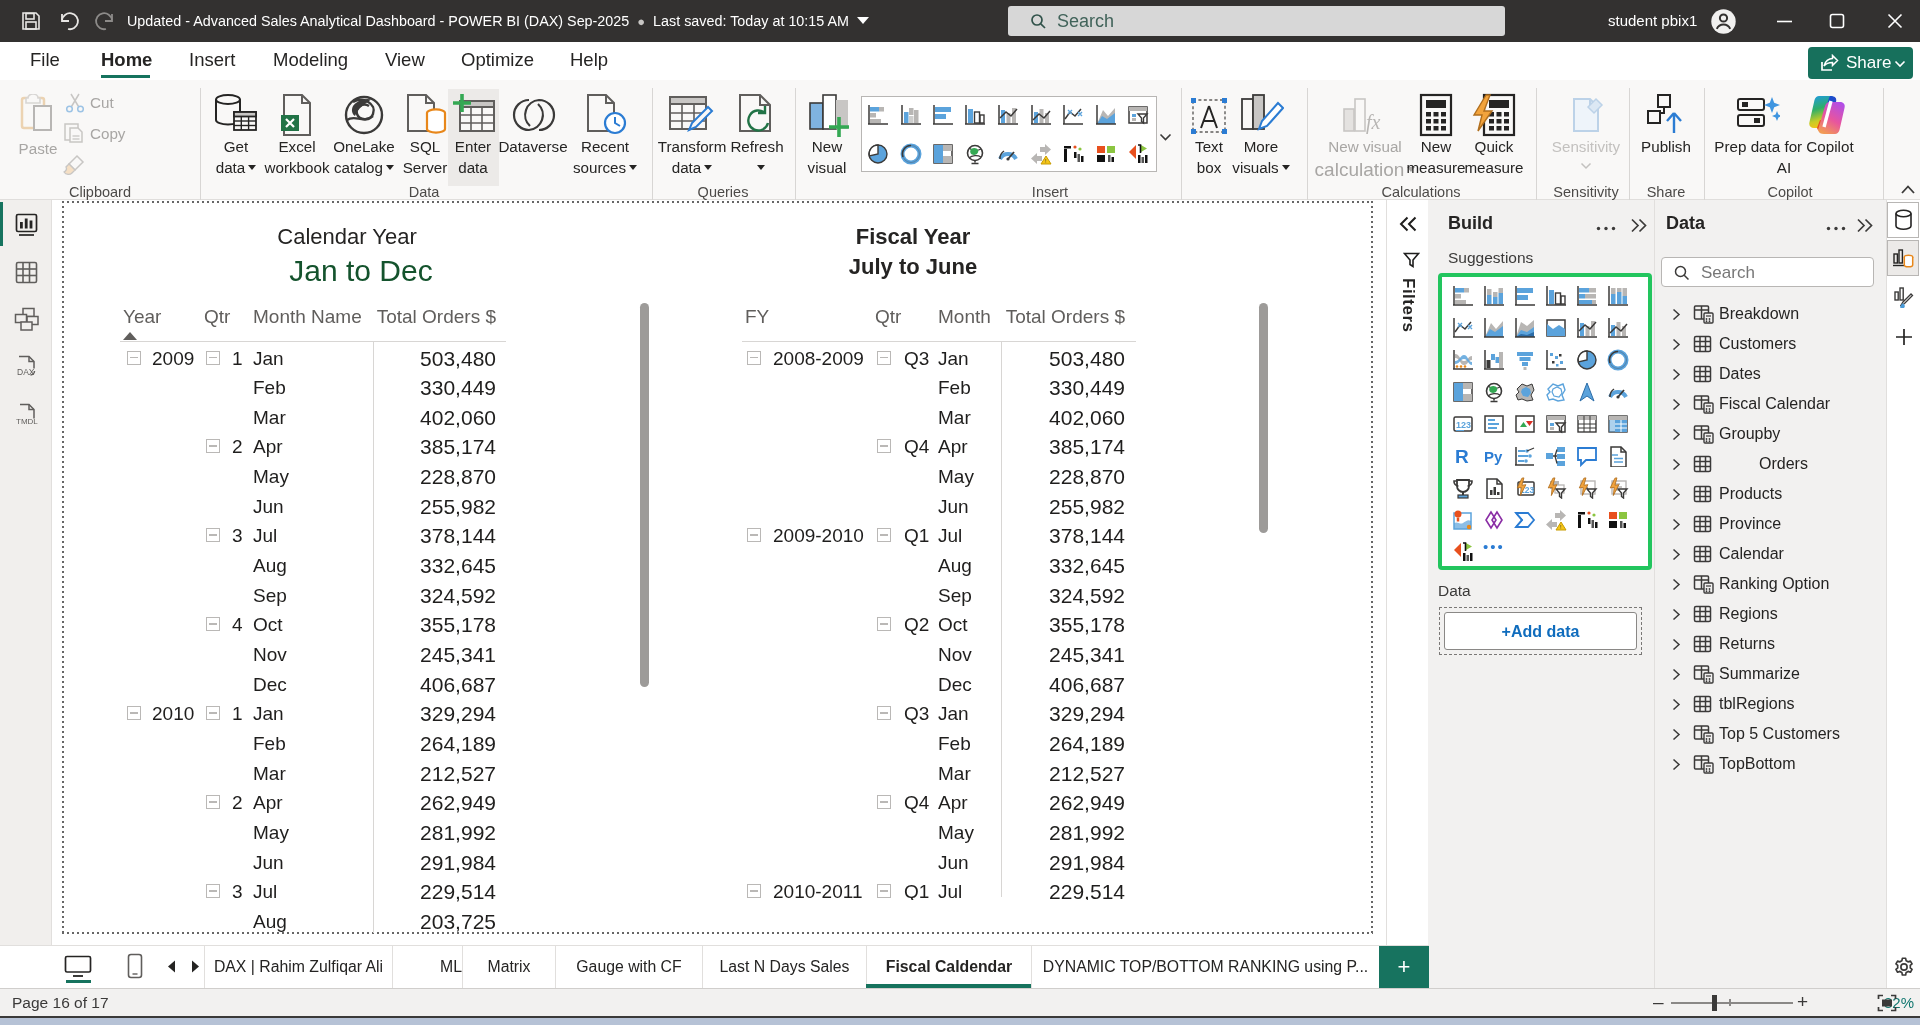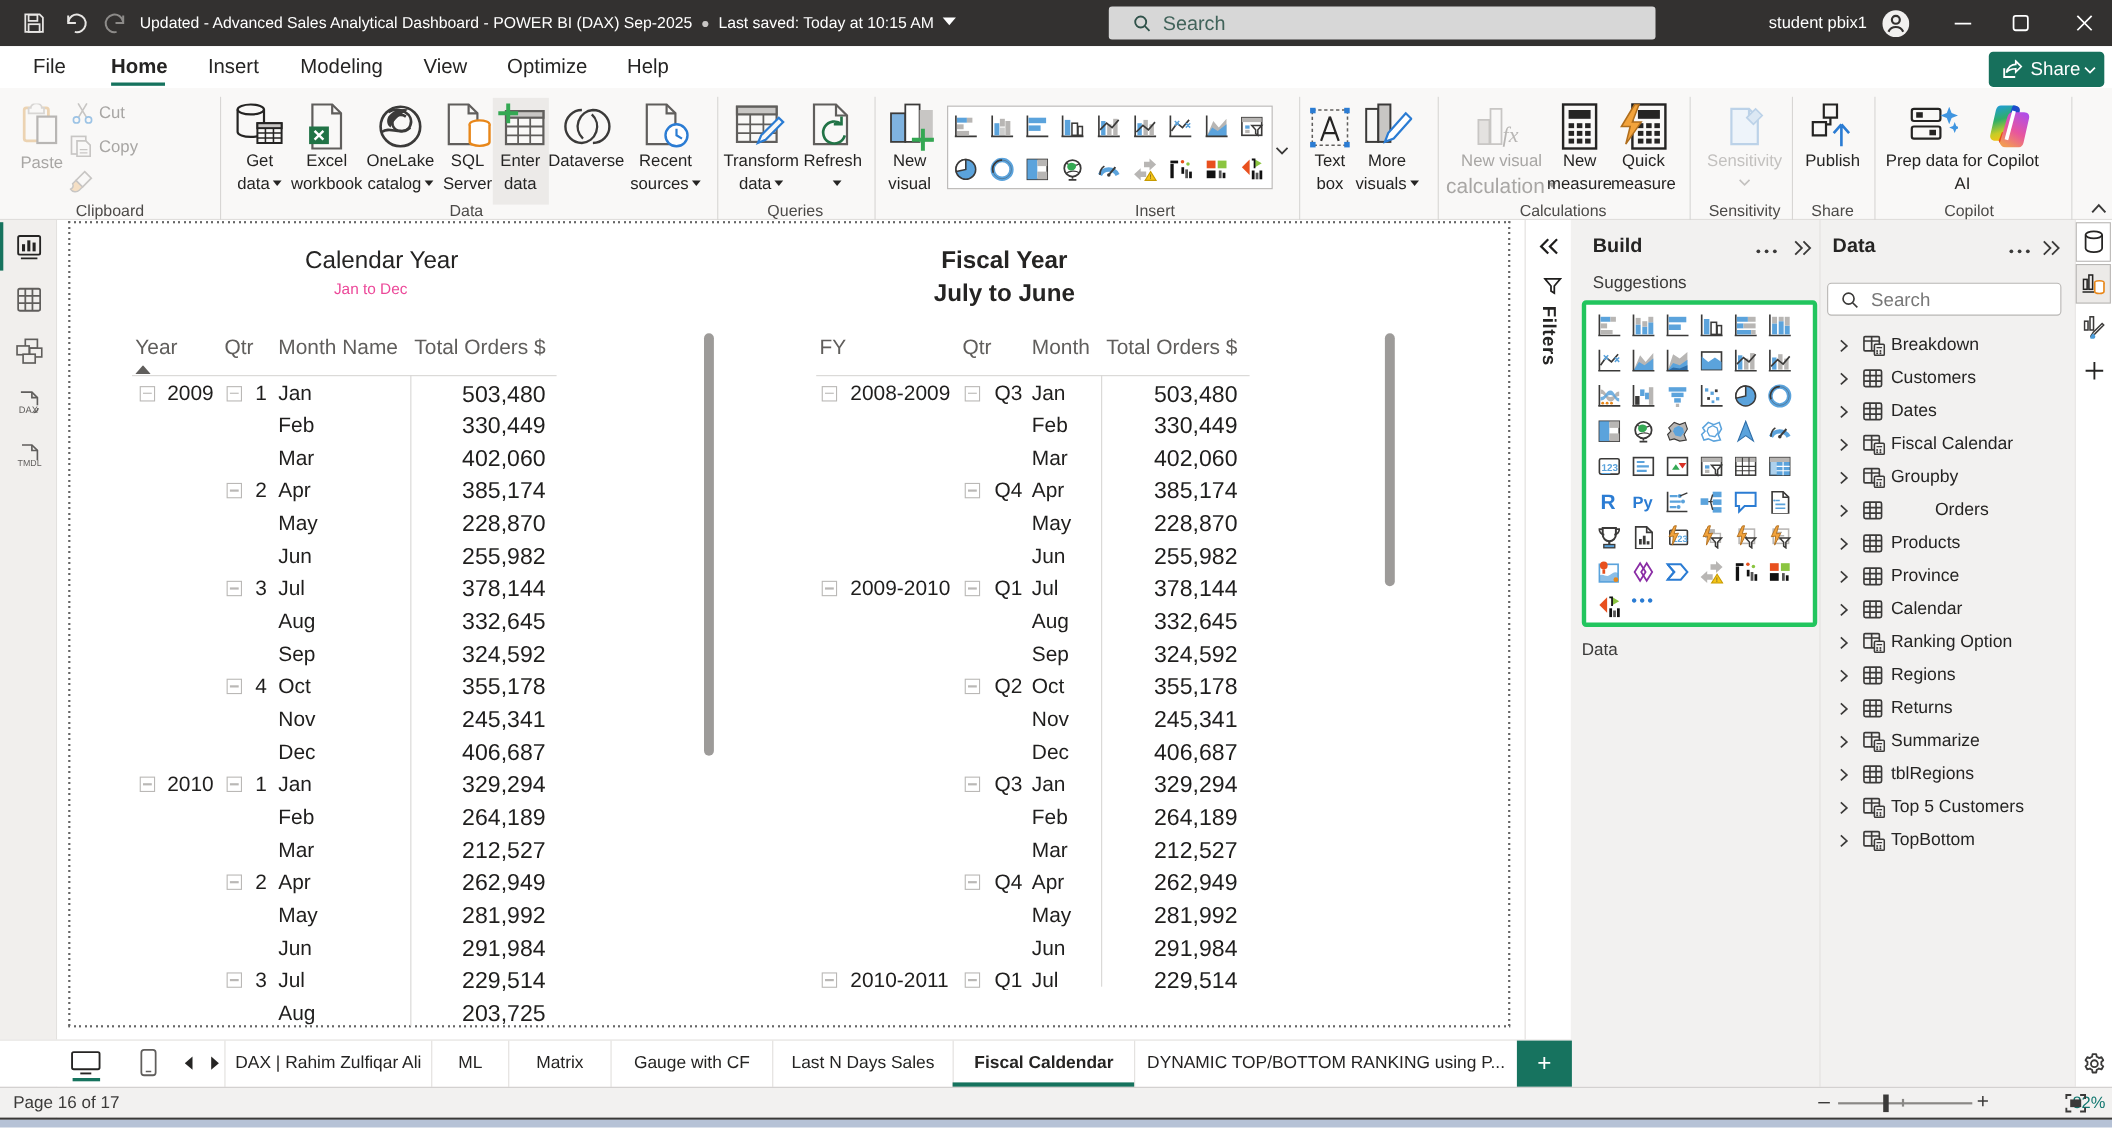--- a/index.html
+++ b/index.html
@@ -467,21 +467,21 @@
     <text x="1" y="21" font-size="8" fill="#605e5c" font-family="Liberation Sans">TMDL</text>
   </svg>
 </div>
 
 <div class="abs" style="left:52px;top:200px;width:1334px;height:745px;background:#ffffff;">
     <div class="abs" style="left:10px;top:1px;width:1311px;height:2px;background:repeating-linear-gradient(90deg,#666 0 2px,transparent 2px 5px);"></div>
 <div class="abs" style="left:10px;top:732px;width:1311px;height:2px;background:repeating-linear-gradient(90deg,#666 0 2px,transparent 2px 5px);"></div>
 <div class="abs" style="left:10px;top:1px;width:2px;height:733px;background:repeating-linear-gradient(180deg,#666 0 2px,transparent 2px 5px);"></div>
 <div class="abs" style="left:1319px;top:1px;width:2px;height:733px;background:repeating-linear-gradient(180deg,#666 0 2px,transparent 2px 5px);"></div>
 <div class="abs" style="left:177px;top:24px;width:236px;text-align:center;font-size:22px;color:#252423;">Calendar Year</div>
-<div class="abs" style="left:167px;top:54px;width:236px;text-align:center;font-size:14px;color:#ec4899;">Jan to Dec</div>
+<div class="abs" style="left:191px;top:54px;width:236px;text-align:center;font-size:30px;color:#14532d;">Jan to Dec</div>
 <div class="abs" style="left:71px;top:106px;font-size:19px;color:#605e5c;">Year</div>
 <div class="abs" style="left:152px;top:106px;font-size:19px;color:#605e5c;">Qtr</div>
 <div class="abs" style="left:201px;top:106px;font-size:19px;color:#605e5c;">Month Name</div>
 <div class="abs" style="left:244px;top:106px;width:200px;text-align:right;font-size:19px;color:#605e5c;">Total Orders $</div>
 <svg class="abs" style="left:71px;top:132px" width="14" height="8" viewBox="0 0 14 8">
       <path d="M7 0 L14 8 L0 8 Z" fill="#605e5c"></path>
     </svg>
 <div class="abs" style="left:68px;top:141px;width:386px;height:1px;background:#d8d6d4;"></div>
 <div class="abs" style="left:321px;top:141px;width:1px;height:592px;background:#d8d6d4;"></div>
 <div class="abs" style="left:0;top:143.5px;width:470px;height:29.6px;">
@@ -1044,20 +1044,23 @@
         <path d="M9 6 v-4 l-7 7 7 7 v-4 z" fill="#e8501e"></path>
     <path d="M11 2 h3 v7 l6 -3.5 -6 -3.5" fill="#8bc540"></path>
     <path d="M11 2 h2.5 v8" fill="none" stroke="#111" stroke-width="1.6"></path>
     <rect x="11" y="12" width="2.5" height="8" fill="#111"></rect>
         <rect x="14.5" y="14" width="2.5" height="6" fill="#555"></rect>
     <rect x="18" y="12" width="2.5" height="8" fill="#111"></rect>
       </svg>
 <div class="abs" style="left:41px;top:261px;font-size:15px;letter-spacing:2px;color:#2b7cd3;">•••</div>
     </div>
   <div class="abs" style="left:10px;top:382px;font-size:15.5px;color:#3b3a39;">Data</div>
+  <div class="abs" style="left:11px;top:407px;width:203px;height:48px;border:1px dashed #7a7876;">
+    <div class="abs" style="left:4px;top:4px;width:193px;height:38px;background:#fff;border:1px solid #8a8886;border-radius:3px;text-align:center;line-height:37px;font-size:16px;font-weight:700;color:#0f6cbd;">+Add data</div>
+  </div>
 </div>
 
 <div class="abs" style="left:1654px;top:200px;width:232px;height:788px;background:#f2f1f0;border-left:1px solid #e1dfdd;">
 <div class="abs" style="left:11px;top:13px;font-size:18px;font-weight:700;color:#252423;">Data</div>
 <svg class="abs" style="left:171px;top:26px" width="20" height="5" viewBox="0 0 20 5">
       <circle cx="2.5" cy="2.5" r="1.7" fill="#3b3a39"></circle>
       <circle cx="10" cy="2.5" r="1.7" fill="#3b3a39"></circle>
       <circle cx="17.5" cy="2.5" r="1.7" fill="#3b3a39"></circle>
     </svg>
 <svg class="abs" style="left:201px;top:18px" width="18" height="15" viewBox="0 0 18 15">
@@ -1349,21 +1352,21 @@
     <line x1="5.5" y1="21" x2="10.5" y2="21" stroke="#605e5c" stroke-width="1.4"></line>
   </svg>
   <svg class="abs" style="left:166px;top:13px" width="11" height="15" viewBox="0 0 11 15">
       <path d="M9 1.5 L2 7.5 L9 13.5 Z" fill="#252423"></path>
     </svg>
   <svg class="abs" style="left:190px;top:13px" width="11" height="15" viewBox="0 0 11 15">
       <path d="M2 1.5 L9 7.5 L2 13.5 Z" fill="#252423"></path>
     </svg>
 
 <div class="abs" style="left:204px;top:0;width:188px;height:43px;border-left:1px solid #e1dfdd;text-align:center;line-height:42px;font-size:15.8px;font-weight:400;color:#252423;white-space:nowrap;overflow:hidden;">DAX | Rahim Zulfiqar Ali</div>
-<div class="abs" style="left:392px;top:0;width:70px;height:43px;border-left:1px solid #e1dfdd;text-align:center;line-height:42px;font-size:15.8px;font-weight:400;color:#252423;white-space:nowrap;overflow:hidden;">ML</div>
+<div class="abs" style="left:392px;top:0;width:70px;height:43px;border-left:1px solid #e1dfdd;text-align:right;line-height:42px;font-size:15.8px;font-weight:400;color:#252423;white-space:nowrap;overflow:hidden;">ML</div>
 <div class="abs" style="left:462px;top:0;width:93px;height:43px;border-left:1px solid #e1dfdd;text-align:center;line-height:42px;font-size:15.8px;font-weight:400;color:#252423;white-space:nowrap;overflow:hidden;">Matrix</div>
 <div class="abs" style="left:555px;top:0;width:147px;height:43px;border-left:1px solid #e1dfdd;text-align:center;line-height:42px;font-size:15.8px;font-weight:400;color:#252423;white-space:nowrap;overflow:hidden;">Gauge with CF</div>
 <div class="abs" style="left:702px;top:0;width:164px;height:43px;border-left:1px solid #e1dfdd;text-align:center;line-height:42px;font-size:15.8px;font-weight:400;color:#252423;white-space:nowrap;overflow:hidden;">Last N Days Sales</div>
 <div class="abs" style="left:866px;top:0;width:165px;height:43px;border-left:1px solid #e1dfdd;text-align:center;line-height:42px;font-size:15.8px;font-weight:700;color:#252423;white-space:nowrap;overflow:hidden;">Fiscal Caldendar</div>
 <div class="abs" style="left:1031px;top:0;width:348px;height:43px;border-left:1px solid #e1dfdd;text-align:center;line-height:42px;font-size:15.8px;font-weight:400;color:#252423;white-space:nowrap;overflow:hidden;">DYNAMIC TOP/BOTTOM RANKING using P...</div>
 <div class="abs" style="left:866px;top:38px;width:165px;height:5px;background:#16735e;"></div>
 <div class="abs" style="left:1379px;top:0;width:50px;height:43px;background:#17735f;color:#fff;text-align:center;line-height:41px;font-size:22px;">+</div>
 </div>
 
 <div class="abs" style="left:0;top:988px;width:1920px;height:28px;background:#f2f1f0;border-top:1px solid #d0cecc;">

